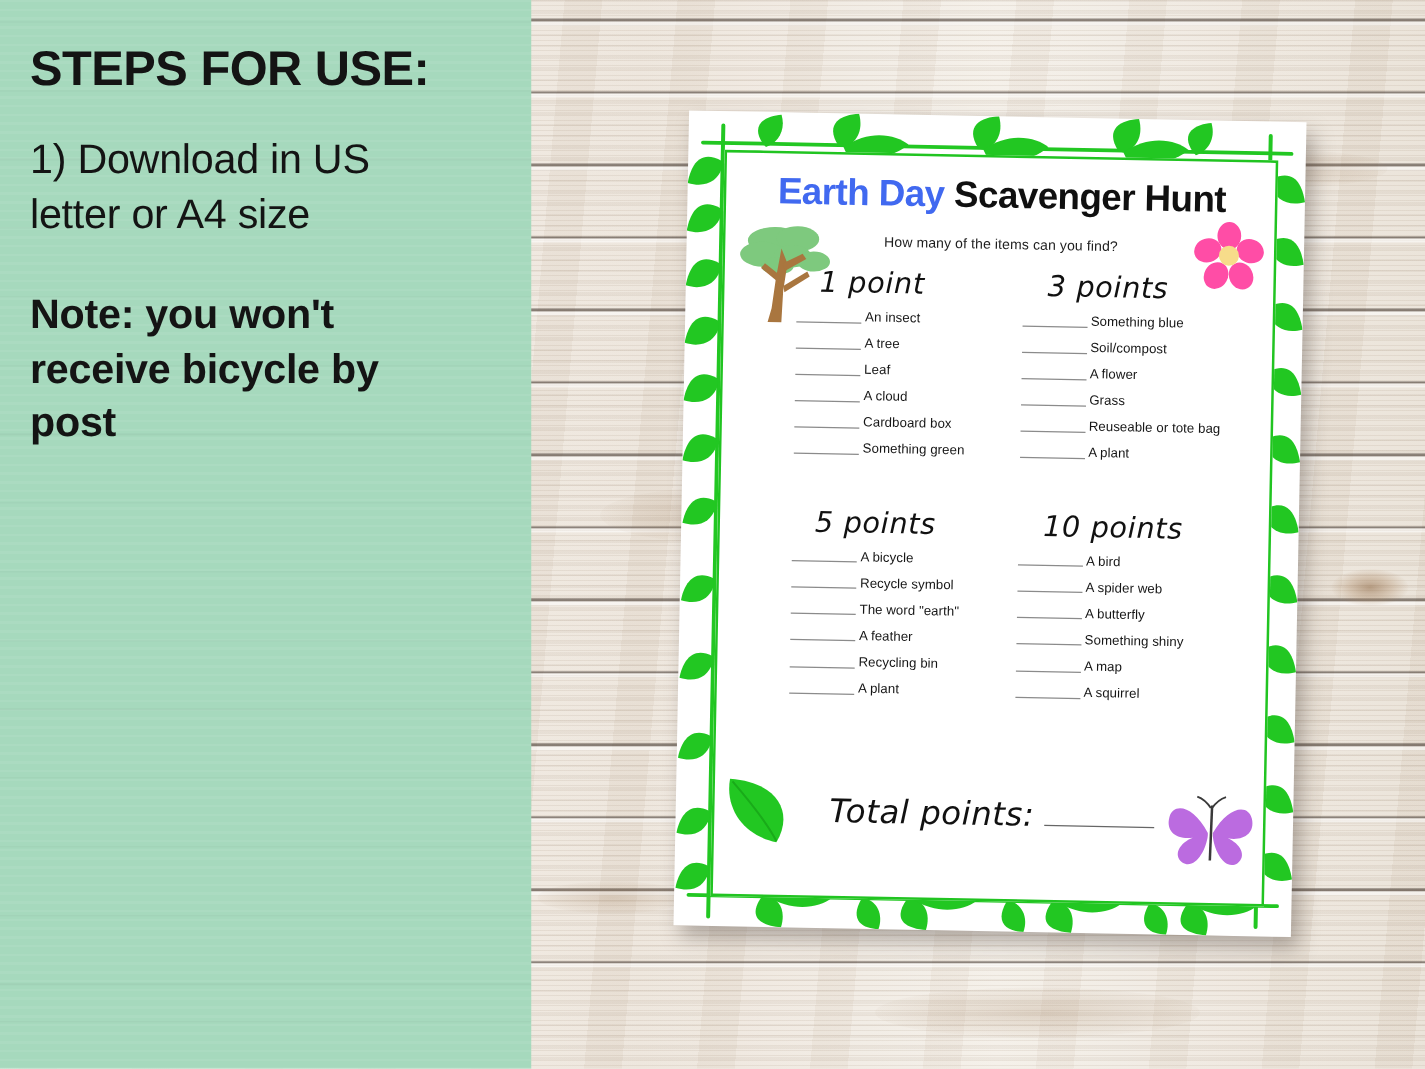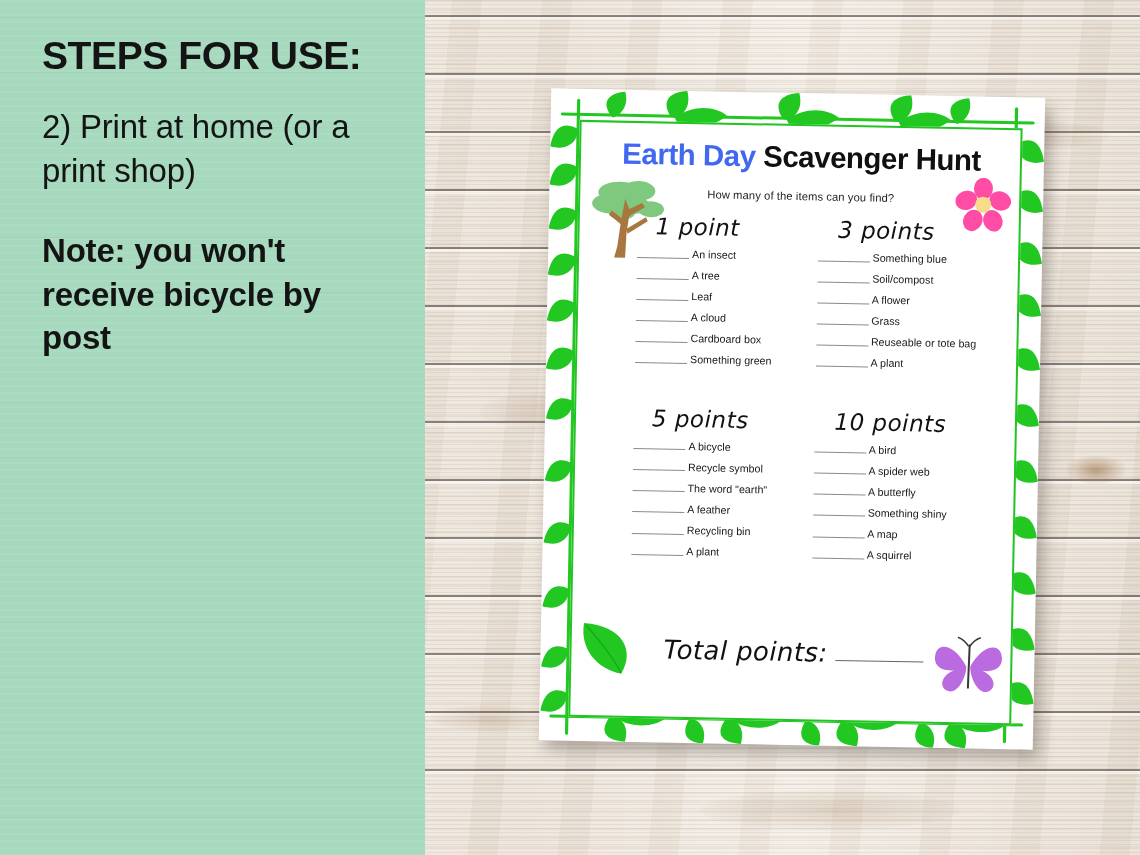--- a/index.html
+++ b/index.html
@@ -47,21 +47,21 @@
     background:#a6d9bd;
     background-image:
       repeating-linear-gradient(to bottom,
         rgba(0,0,0,.035) 0px, rgba(0,0,0,.035) 1px,
         rgba(0,0,0,0) 1px, rgba(0,0,0,0) 55px),
       repeating-linear-gradient(to bottom,
         rgba(255,255,255,.06) 0px, rgba(255,255,255,.06) 2px,
         rgba(0,0,0,0) 2px, rgba(0,0,0,0) 7px);
     background-position:0 -38px,0 0;
   }
-  .panel-inner{padding:36px 26px 0 42px;position:relative;}
+  .panel-inner{padding:36px 26px 0 24px;position:relative;}
   .steps-title{
     font-size:39px;font-weight:700;color:#141414;letter-spacing:-.4px;
     margin:0 0 28px 0;line-height:1.05;
   }
   .step{
     font-size:33px;color:#141414;line-height:1.33;margin:0 0 36px 0;
     font-weight:400;letter-spacing:-.2px;max-width:352px;
   }
   .step.bold{font-weight:700;}
 
@@ -147,21 +147,21 @@
     <div class="knot" style="left:1065px;top:455px;width:62px;height:30px;"></div>
     <div class="grainblob" style="left:480px;top:390px;width:190px;height:44px;"></div>
     <div class="grainblob" style="left:700px;top:790px;width:260px;height:40px;"></div>
     <div class="grainblob" style="left:430px;top:705px;width:120px;height:26px;"></div>
     <div class="grainblob" style="left:950px;top:120px;width:160px;height:30px;"></div>
   </div>
 
   <div class="panel">
     <div class="panel-inner">
       <h1 class="steps-title">STEPS FOR USE:</h1>
-      <p class="step">2) Print at home (or a print shop)</p>
+      <p class="step">1) Download in US letter or A4 size</p>
       <p class="step bold">Note: you won't receive bicycle by post</p>
     </div>
   </div>
 
   <div class="sheet-wrap">
     <div class="sheet">
 
       <div class="vines">
         <svg width="494" height="652" viewBox="0 0 494 652">
           <g fill="#22c722">

